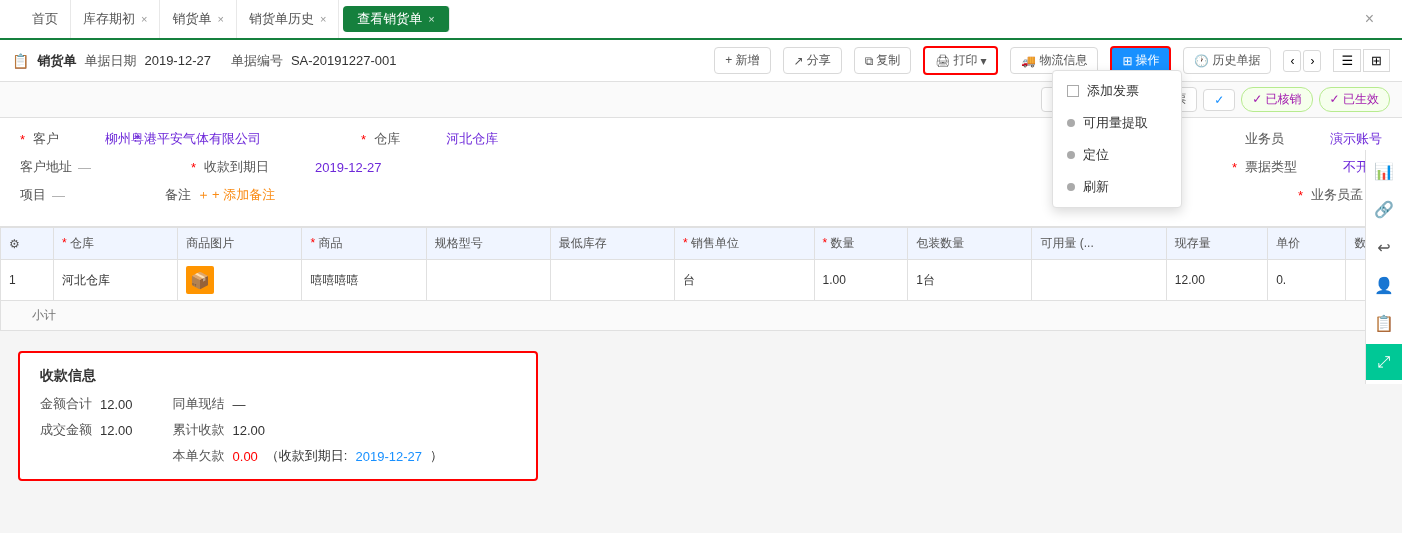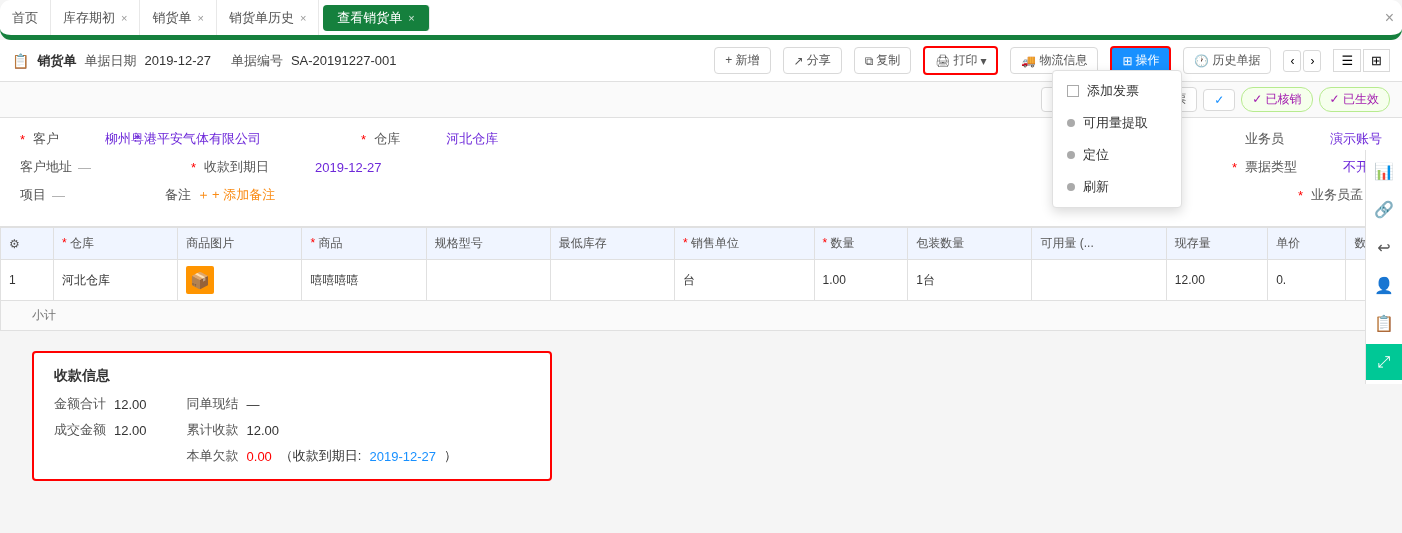--- a/index.html
+++ b/index.html
@@ -1,23 +1,22 @@
 <!DOCTYPE html>
 <html><head>
   <meta charset="utf-8">
   <style>
     * { box-sizing: border-box; margin: 0; padding: 0; }
     body { font-family: 'Microsoft YaHei', Arial, sans-serif; font-size: 13px; background: #f5f5f5; color: #333; }
 
     
     .tab-bar {
       display: flex; align-items: center; background: #fff;
-      border-bottom: 5px solid #15803d; padding: 0 0; height: 40px;
+      border-bottom: 2px solid #15803d; padding: 0 20px; height: 40px;
       position: relative;
-      border-radius: 11px;
     }
     .tab-item {
       display: flex; align-items: center; padding: 0 12px; height: 100%;
       cursor: pointer; font-size: 13px; color: #555; border-right: 1px solid #e8e8e8;
       white-space: nowrap;
     }
     .tab-item .close-btn { margin-left: 6px; color: #999; font-size: 11px; cursor: pointer; }
     .tab-item.highlight { background: #15803d; color: #fff; border-radius: 4px; padding: 4px 14px; height: auto; margin: auto 4px; }
     .tab-item.highlight .close-btn { color: rgba(255,255,255,0.8); }
     .tab-close-x { margin-left: auto; font-size: 16px; color: #999; cursor: pointer; padding: 0 8px; }
@@ -320,21 +319,21 @@
           <td>0.</td>
           <td></td>
         </tr>
         <tr class="subtotal-row">
           <td colspan="13">小计</td>
         </tr>
       </tbody>
     </table>
   </div>
 
-  <div style="padding: 10px 16px;">
+  <div style="padding: 10px 2px;">
     <div class="payment-box">
       <div class="payment-title">收款信息</div>
       <div class="payment-rows">
         <div class="payment-col">
           <div class="payment-item">
             <span class="p-label">金额合计</span>
             <span class="p-value">12.00</span>
           </div>
           <div class="payment-item">
             <span class="p-label">成交金额</span>

